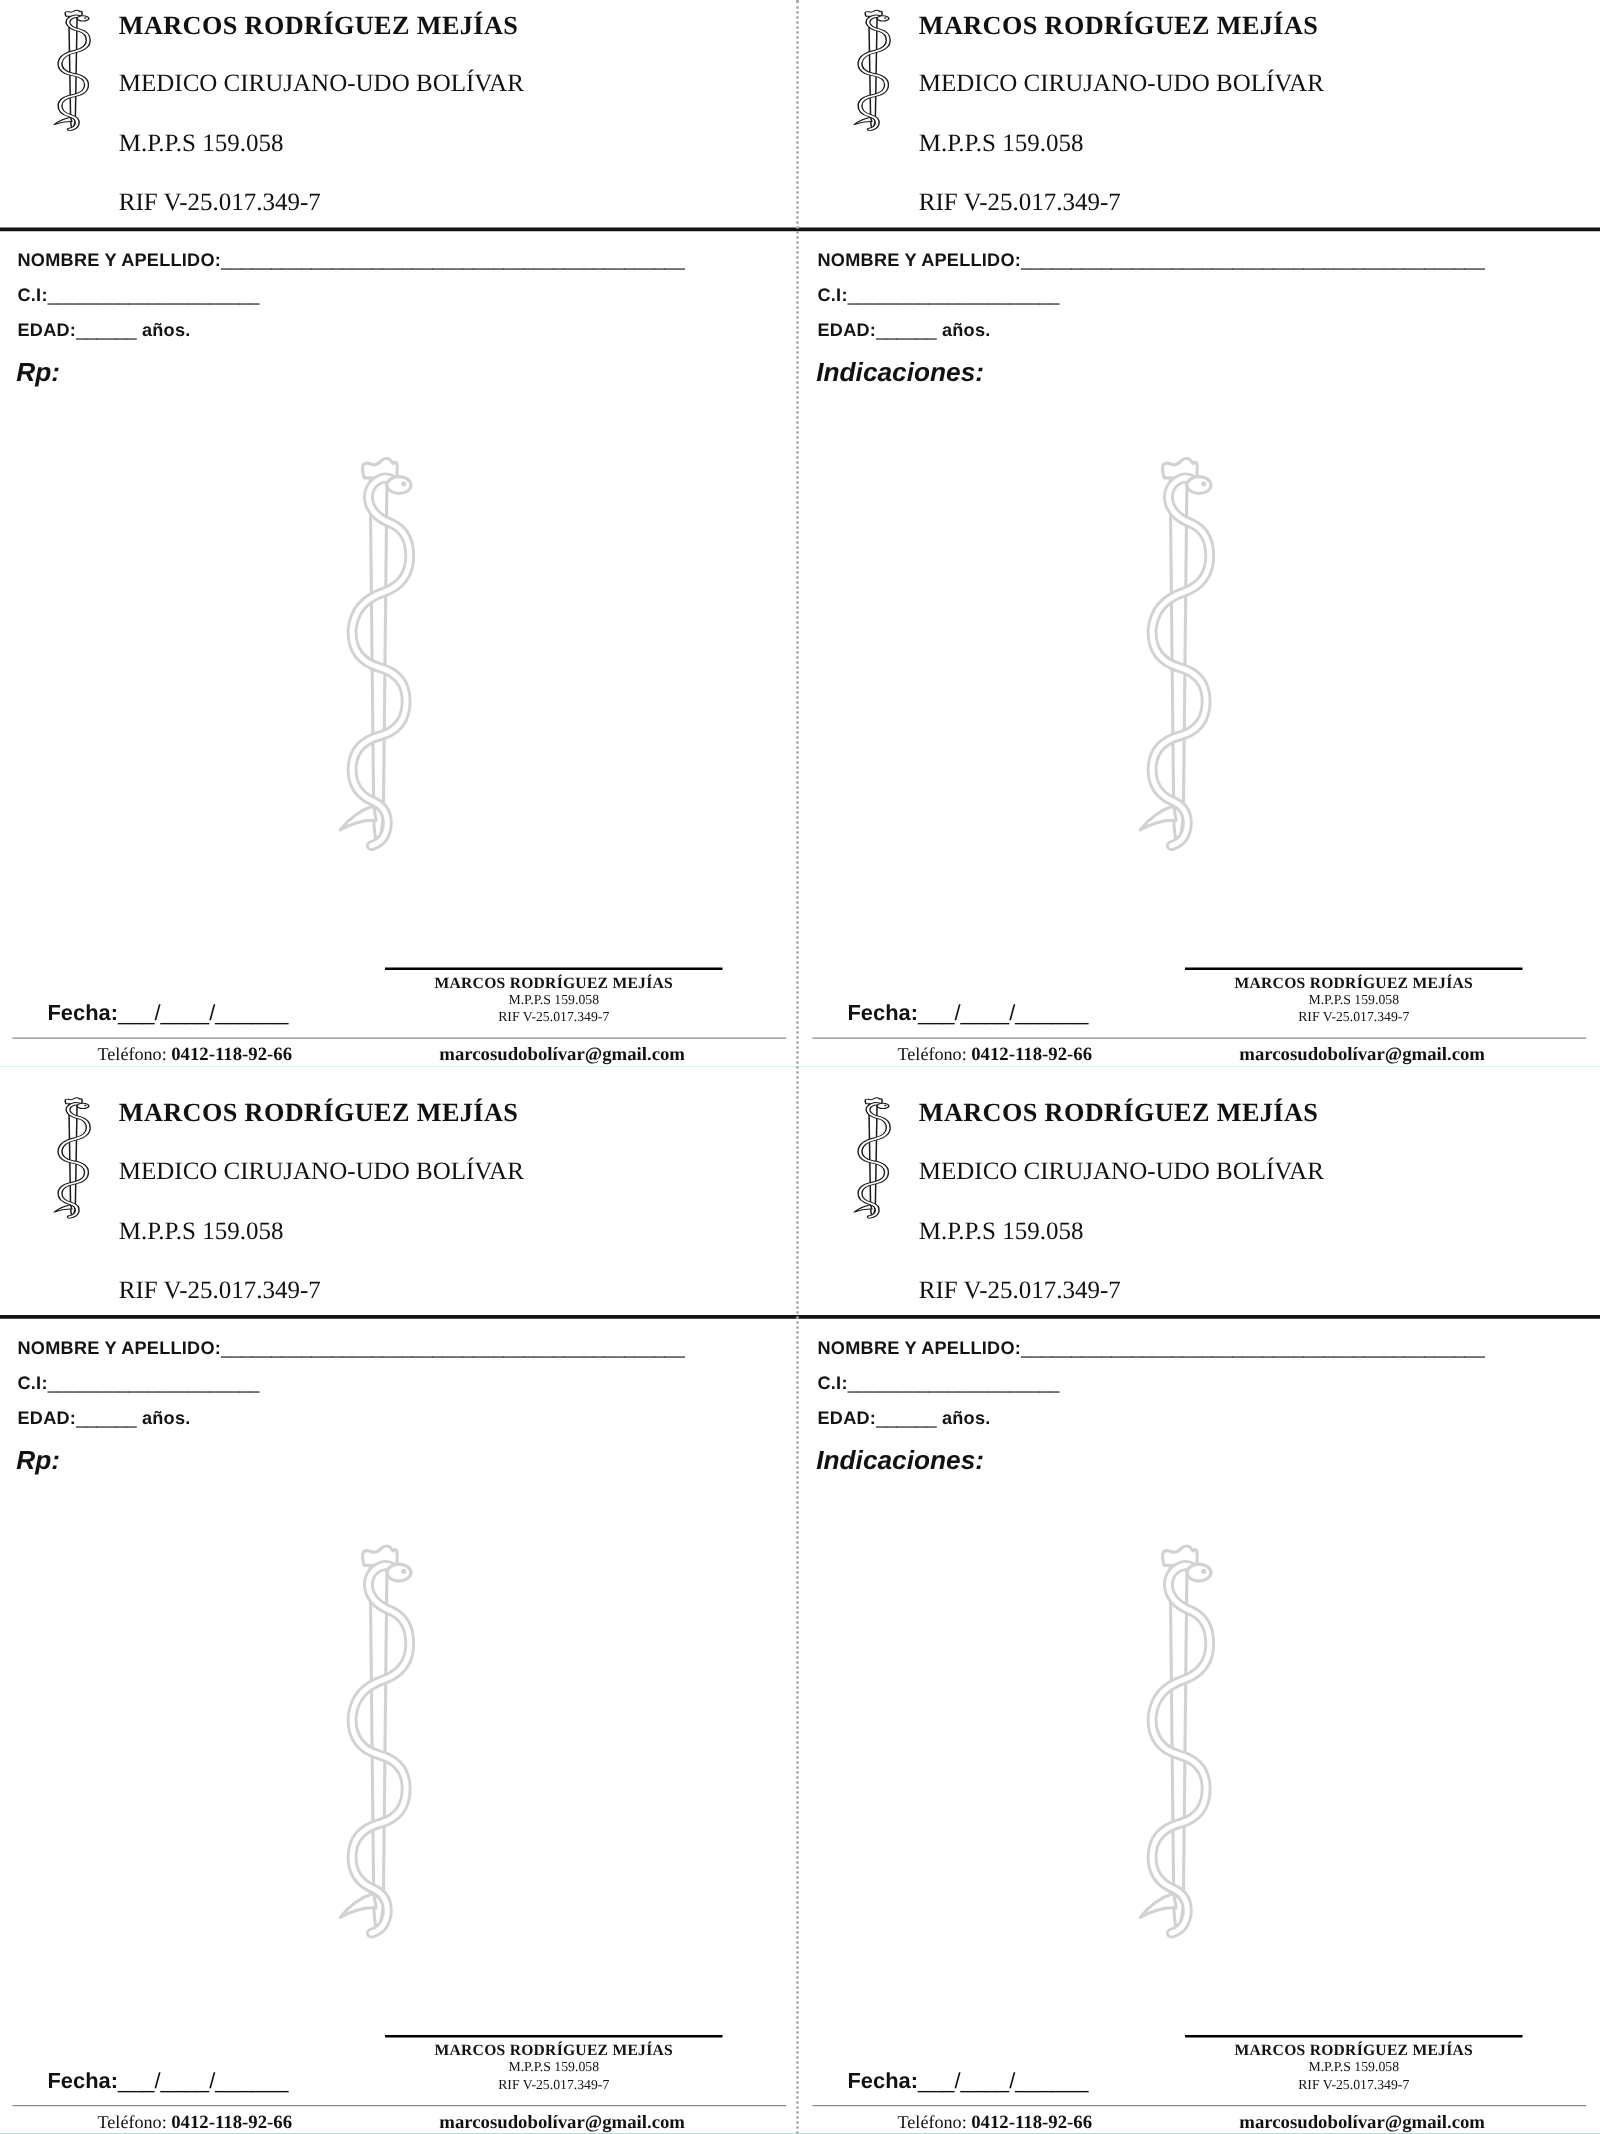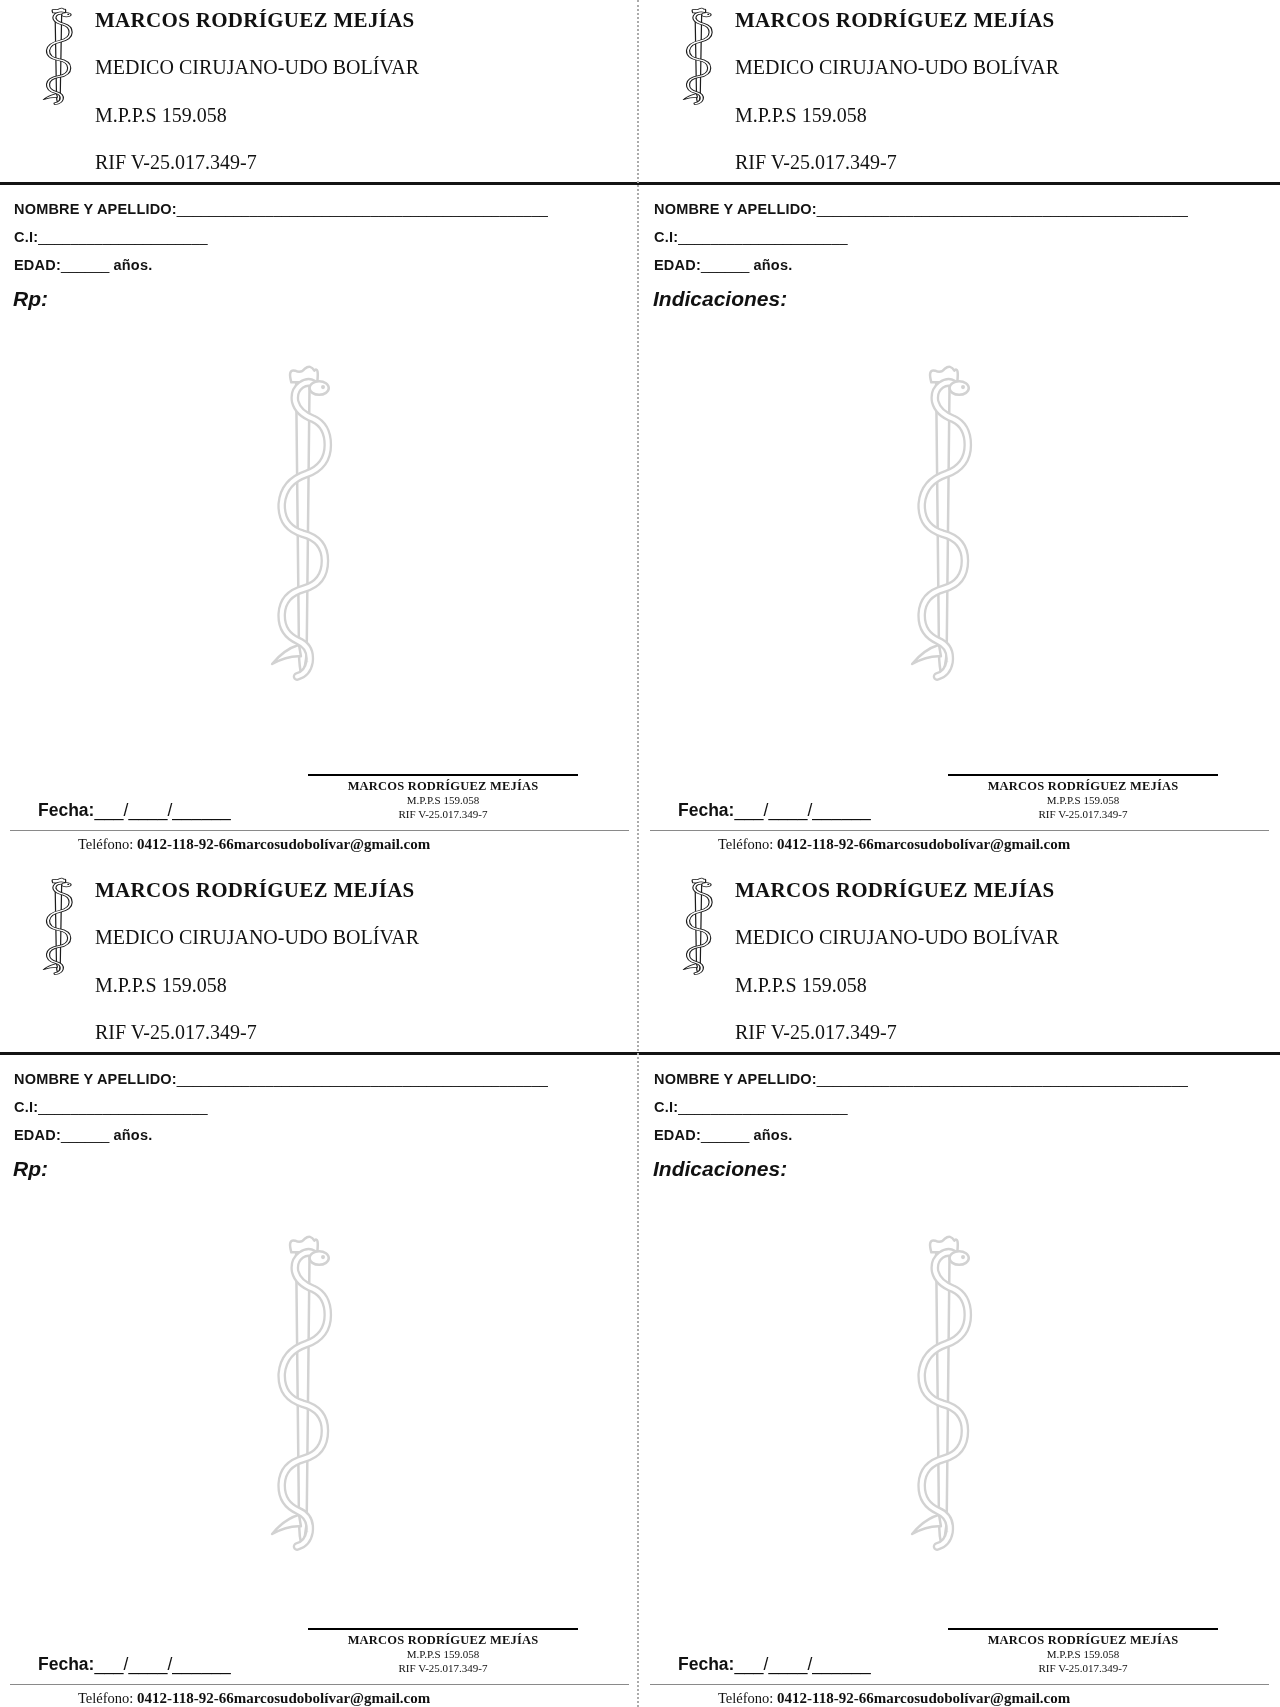--- a/index.html
+++ b/index.html
@@ -56,21 +56,21 @@
   .q-bottom{display:flex;justify-content:space-between;align-items:flex-end;padding:0 62px 0 38px;}
   .fecha{
     font-family:"Liberation Sans",sans-serif;font-weight:700;font-size:17.5px;
     margin-top:14px;white-space:nowrap;
   }
   .signature{width:270px;text-align:center;border-top:2px solid #000;padding-top:3px;}
   .sig-name{font-weight:700;font-size:12.5px;line-height:15px;letter-spacing:.2px;}
   .sig-small{font-size:11px;line-height:13.5px;}
   .q-thinrule{border-top:1.5px solid #8a8a8a;margin:9px 11px 0 10px;}
   .q-contact{
-    display:flex;align-items:baseline;
+    display:flex;justify-content:space-between;align-items:baseline;
     padding:5px 92px 0 78px;font-size:14.5px;white-space:nowrap;
   }
   .pn,.email{font-weight:700;font-size:15px;}
   
   .a-staff{fill:#fff;stroke:currentColor;stroke-width:2.6;stroke-linejoin:round;}
   .sn-out{fill:none;stroke:currentColor;stroke-width:9;stroke-linecap:round;}
   .sn-in{fill:none;stroke:#fff;stroke-width:4.2;stroke-linecap:round;}
 </style>
 </head>
 <body>

